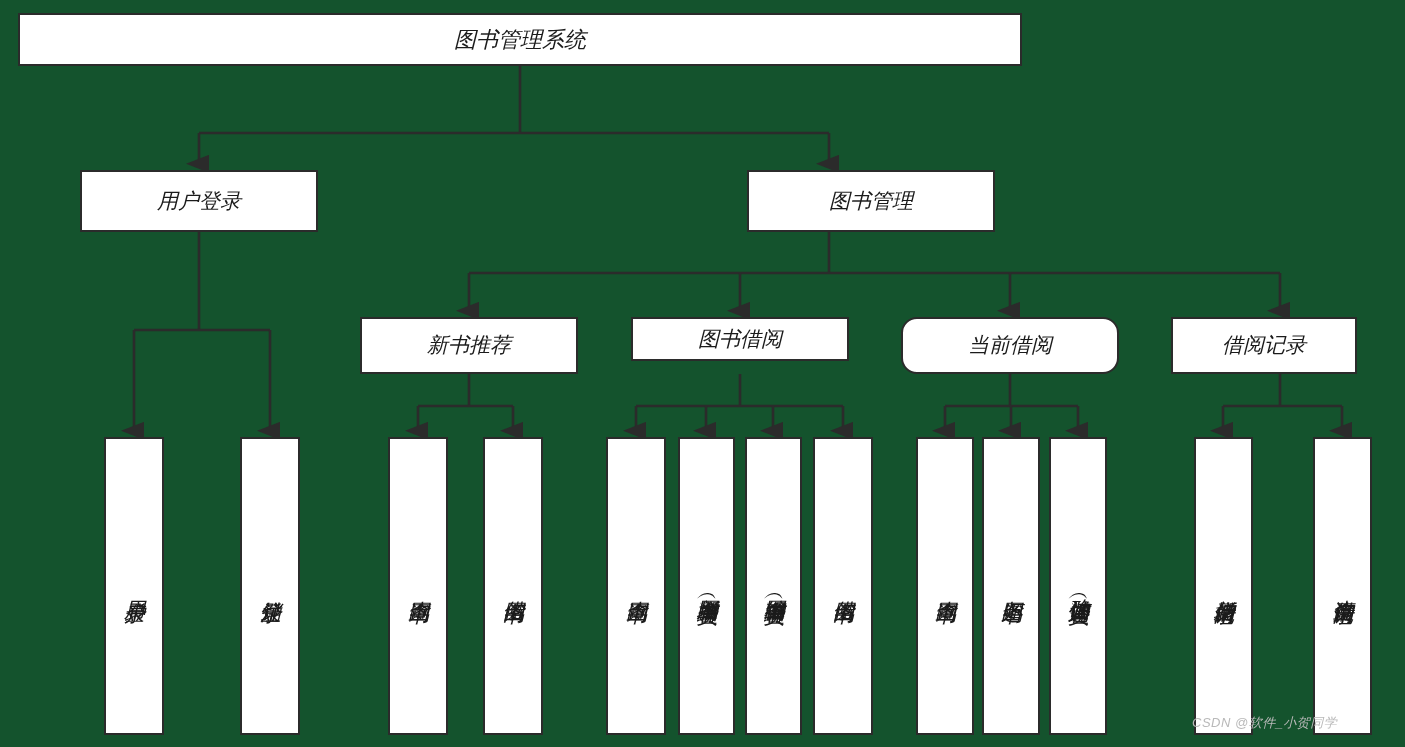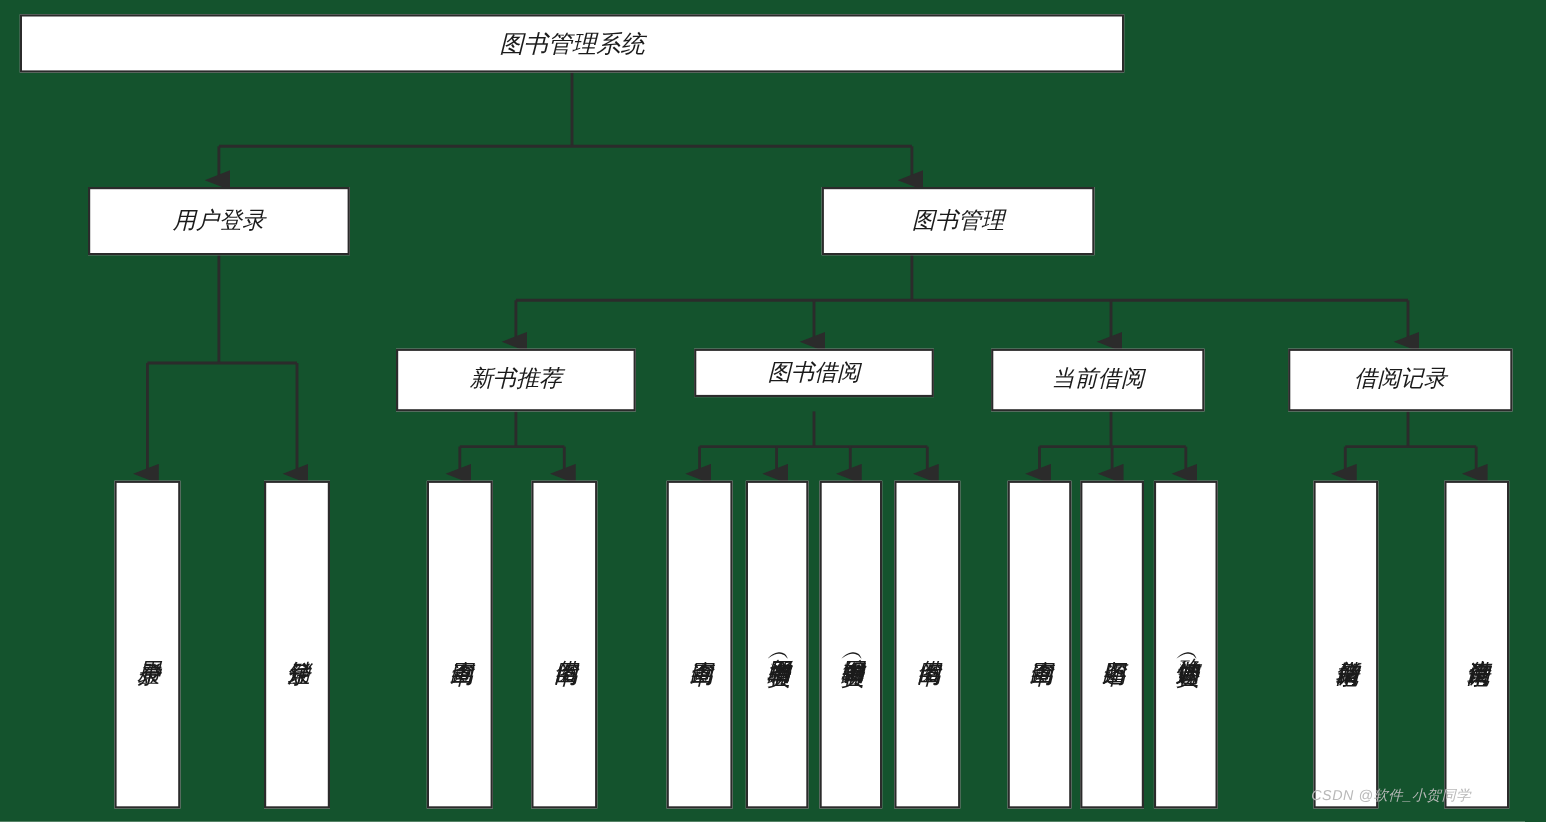--- a/index.html
+++ b/index.html
@@ -130,24 +130,24 @@
   <div class="node horizontal" style="left:710px; top:170px; width:248px; height:62px;margin-left:37px;">
     <span class="label">图书管理</span>
   </div>
 
   <div class="node horizontal" style="left:360px; top:317px; width:218px; height:57px;">
     <span class="label">新书推荐</span>
   </div>
   <div class="node horizontal" style="left:631px; top:317px; width:218px; height:44px;">
     <span class="label">图书借阅</span>
   </div>
-  <div class="node horizontal" style="left:901px; top:317px; width:194px; height:57px;">
+  <div class="node horizontal" style="left:901px; top:317px; width:218px; height:57px;border-radius:16px;">
     <span class="label">当前借阅</span>
   </div>
-  <div class="node horizontal" style="left:1171px; top:317px; width:204px; height:57px;">
+  <div class="node horizontal" style="left:1171px; top:317px; width:186px; height:57px;">
     <span class="label">借阅记录</span>
   </div>
 
   <div class="node vertical" style="left:104px; top:437px; width:60px; height:298px;">
     <span class="label">用户登录</span>
   </div>
   <div class="node vertical" style="left:240px; top:437px; width:60px; height:298px;">
     <span class="label">注销登录</span>
   </div>
 

